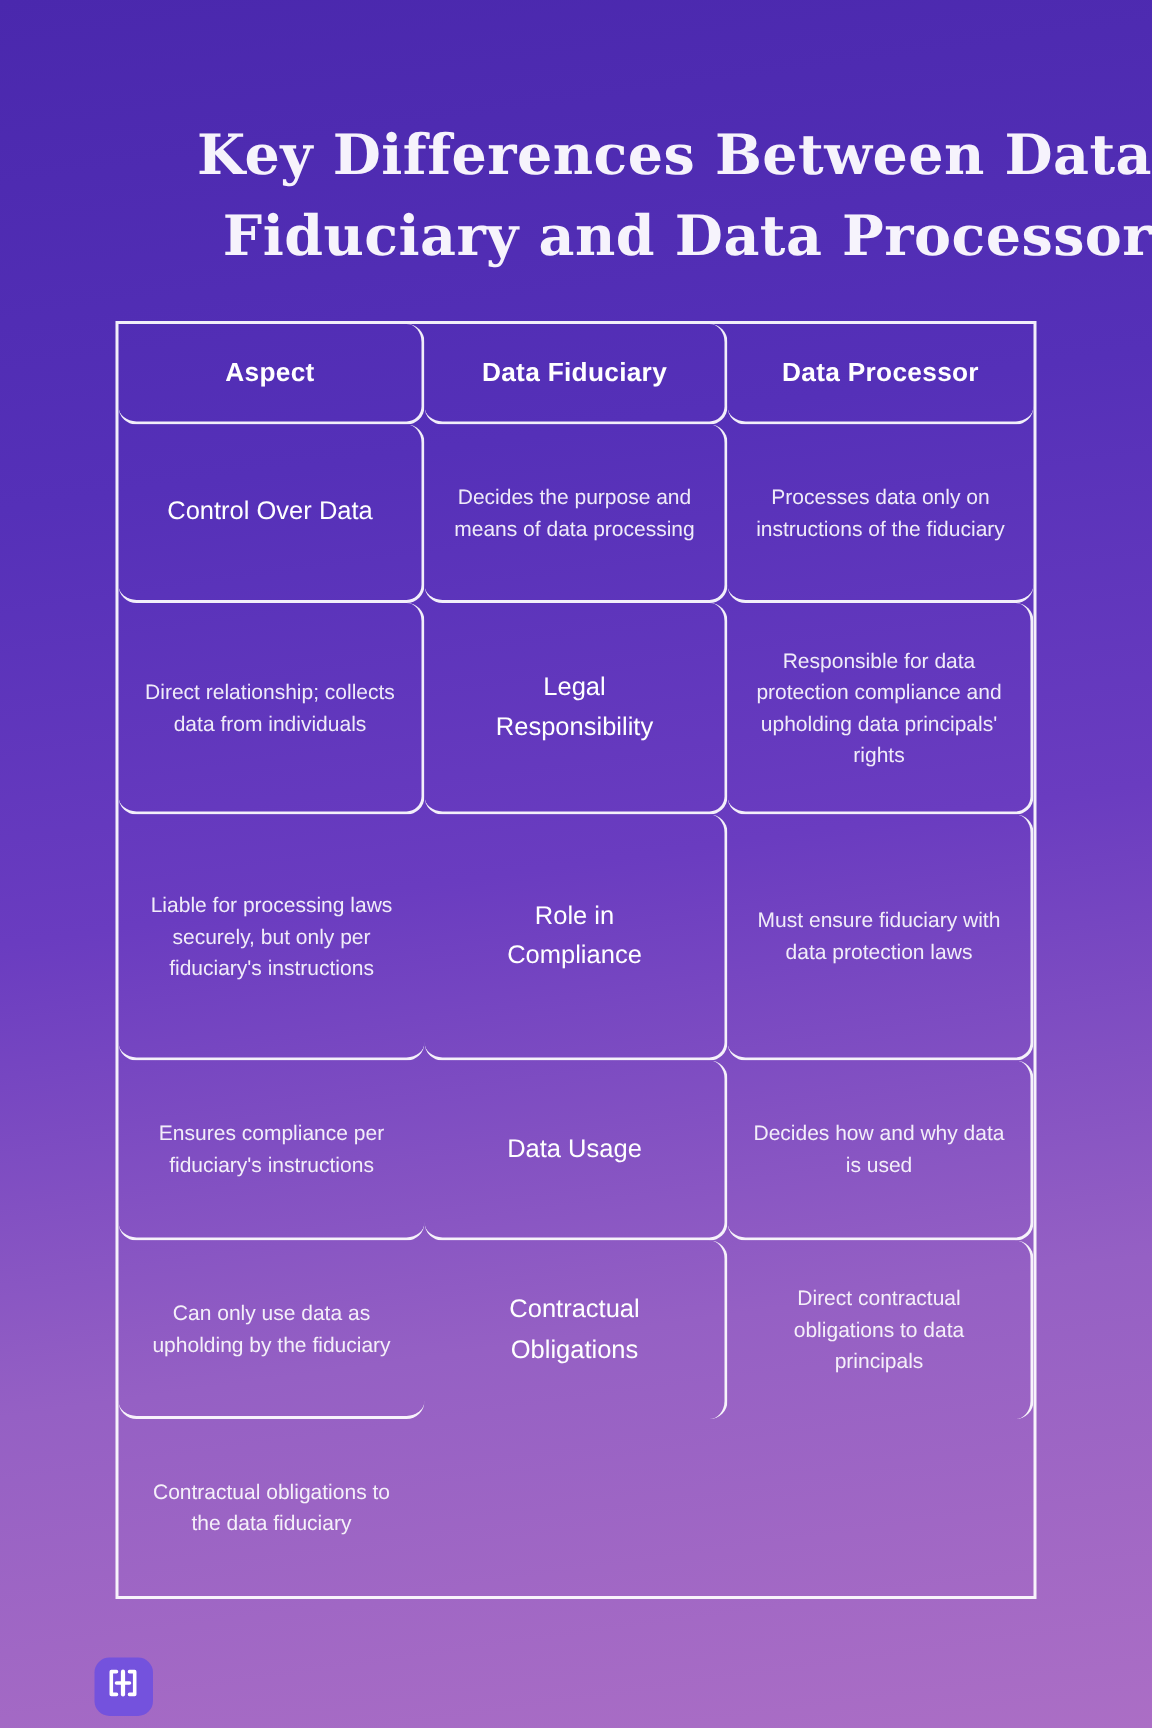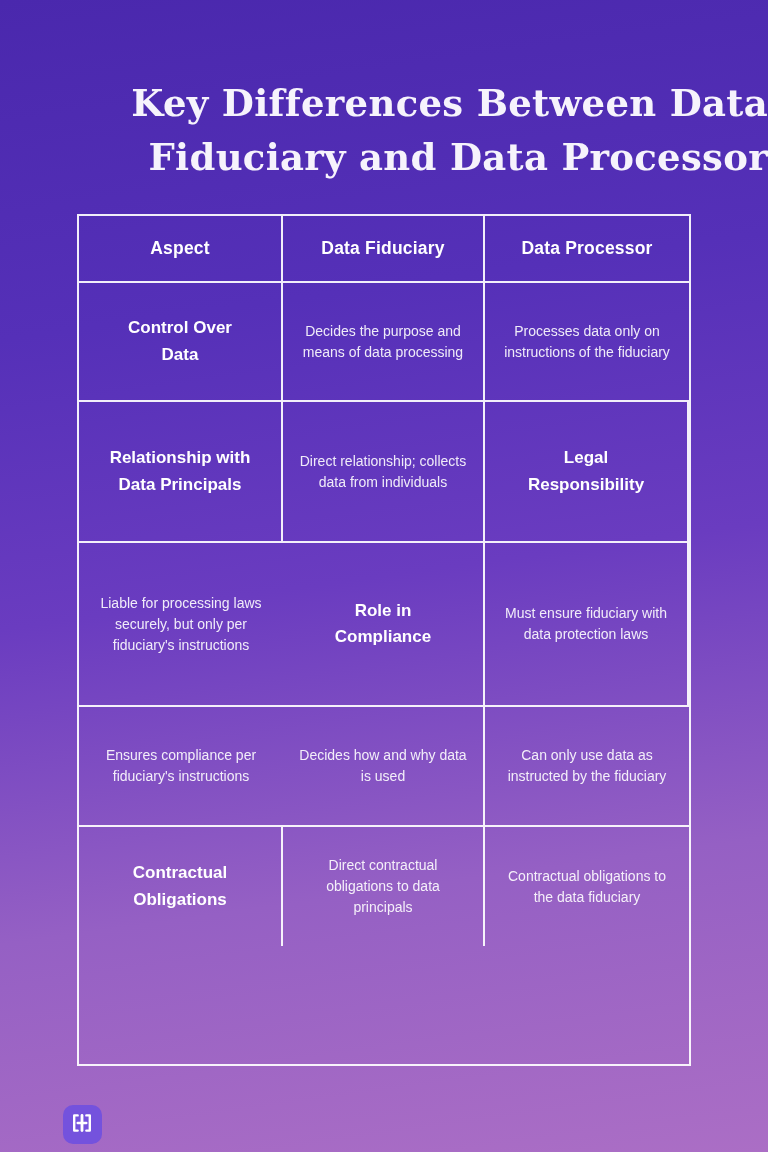--- a/index.html
+++ b/index.html
@@ -26,29 +26,29 @@
     grid-template-rows:67px 119px 141px 164px 120px 119px 118px;
     border:2px solid rgba(255,255,255,.92);
   }
   .cell {
     display:flex; align-items:center; justify-content:center;
     text-align:center;
     border-right:2px solid rgba(255,255,255,.92);
     border-bottom:2px solid rgba(255,255,255,.92);
     padding:6px 14px;
     color:rgba(255,255,255,.9);
-    font-size:14px; line-height:1.5;
+    font-size:14px; line-height:1.5;border-radius:12px;
   }
   .cell.last-col { border-right:none; }
   .cell.last-row { border-bottom:none; }
   .cell.head {
     font-weight:700; font-size:17.5px; color:#ffffff; letter-spacing:.2px;
   }
   .cell.aspect {
-    font-weight:700; font-size:17px; color:#ffffff;
+    font-weight:400; font-size:17px; color:#ffffff;
     line-height:1.55; padding:6px 30px;
   }
 
   .footer {
     position:absolute; left:26px; top:1105px;
     display:flex; align-items:center; gap:13px;flex-direction:column;
   }
   .logo-badge {
     width:39px; height:39px; border-radius:10px;
     background:#7452dd;
@@ -69,32 +69,33 @@
 <section class="table">
 
   <div class="cell head">Aspect</div>
   <div class="cell head">Data Fiduciary</div>
   <div class="cell head last-col">Data Processor</div>
 
   <div class="cell aspect">Control Over Data</div>
   <div class="cell">Decides the purpose and means of data processing</div>
   <div class="cell last-col">Processes data only on instructions of the fiduciary</div>
 
-  <div class="cell aspect">Relationship with Data Principals</div>
   <div class="cell">Direct relationship; collects data from individuals</div>
 
   <div class="cell aspect">Legal Responsibility</div>
+  <div class="cell">Responsible for data protection compliance and upholding data principals' rights</div>
   <div class="cell last-col">Liable for processing laws securely, but only per fiduciary's instructions</div>
 
   <div class="cell aspect">Role in Compliance</div>
   <div class="cell">Must ensure fiduciary with data protection laws</div>
   <div class="cell last-col">Ensures compliance per fiduciary's instructions</div>
 
+  <div class="cell aspect">Data Usage</div>
   <div class="cell">Decides how and why data is used</div>
-  <div class="cell last-col">Can only use data as instructed by the fiduciary</div>
+  <div class="cell last-col">Can only use data as upholding by the fiduciary</div>
 
   <div class="cell aspect last-row">Contractual Obligations</div>
   <div class="cell last-row">Direct contractual obligations to data principals</div>
   <div class="cell last-col last-row">Contractual obligations to the data fiduciary</div>
 </section>
 
 <footer class="footer">
   <div class="logo-badge">
     <span>
       <svg width="26" height="26" viewBox="0 0 24 24" fill="none" stroke="#ffffff" stroke-width="2.2" stroke-linecap="round" stroke-linejoin="round">

